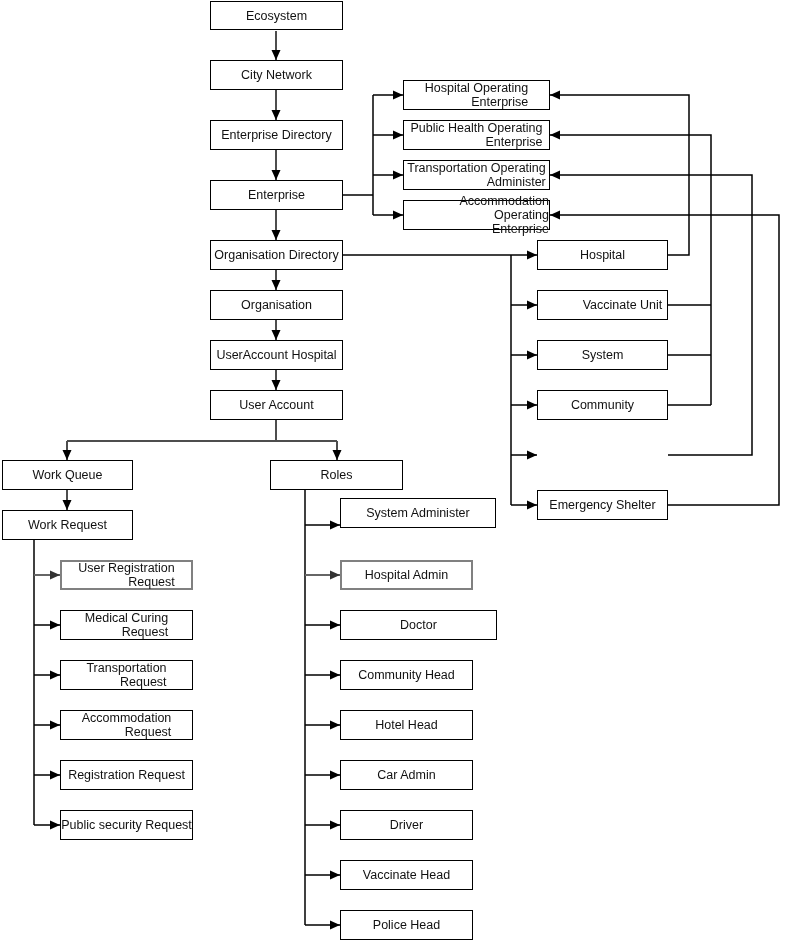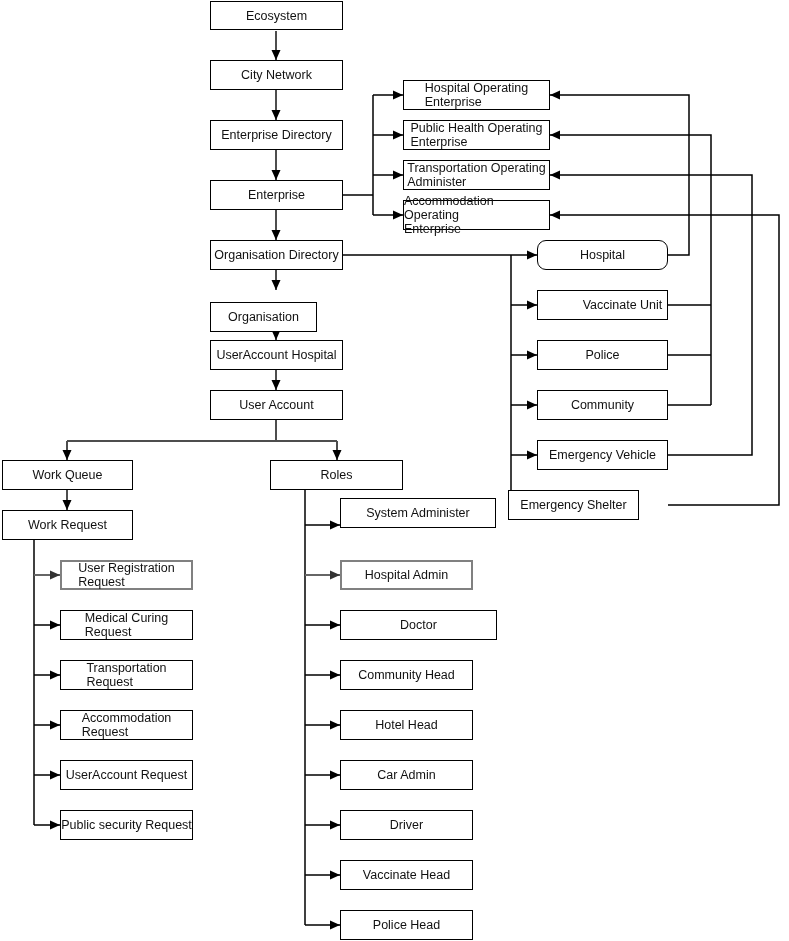--- a/index.html
+++ b/index.html
@@ -32,21 +32,21 @@
   .node {
     position: absolute;
     box-sizing: border-box;
     z-index: 1;
     background: var(--box-fill, #ffffff);
     border: 1.4px solid var(--box-border, #000000);
     color: var(--text-color, #111111);
     display: flex;
     align-items: center;
     justify-content: center;
-    text-align: left;
+    text-align: right;
     font-size: 12.5px;
     line-height: 1.12;
     white-space: pre-line;
   }
   .node.highlight {
     border: 2px solid var(--highlight-border, #808080);
   }
 </style>
 </head>
 <body>
@@ -110,48 +110,47 @@
       <path d="M305,825 L340,825" class="edge normal" marker-end="url(#ah)"></path>
       <path d="M305,875 L340,875" class="edge normal" marker-end="url(#ah)"></path>
       <path d="M305,925 L340,925" class="edge normal" marker-end="url(#ah)"></path>
     </svg>
 
 <div class="node" style="left: 210px; top: 1px; width: 133px; height: 29px;">Ecosystem</div>
     <div class="node" style="left: 210px; top: 60px; width: 133px; height: 30px;">City Network</div>
     <div class="node" style="left: 210px; top: 120px; width: 133px; height: 30px;">Enterprise Directory</div>
     <div class="node" style="left: 210px; top: 180px; width: 133px; height: 30px;">Enterprise</div>
     <div class="node" style="left: 210px; top: 240px; width: 133px; height: 30px;">Organisation Directory</div>
-    <div class="node" style="left: 210px; top: 302px; width: 107px; height: 30px;">Organisation</div>
+    <div class="node" style="left: 210px; top: 290px; width: 133px; height: 30px;">Organisation</div>
     <div class="node" style="left: 210px; top: 340px; width: 133px; height: 30px;">UserAccount Hospital</div>
     <div class="node" style="left: 210px; top: 390px; width: 133px; height: 30px;">User Account</div>
     <div class="node" style="left: 403px; top: 80px; width: 147px; height: 30px;">Hospital Operating
 Enterprise</div>
     <div class="node" style="left: 403px; top: 120px; width: 147px; height: 30px;">Public Health Operating
 Enterprise</div>
     <div class="node" style="left: 403px; top: 160px; width: 147px; height: 30px;">Transportation Operating
 Administer</div>
     <div class="node" style="left: 403px; top: 200px; width: 147px; height: 30px;">Accommodation Operating
 Enterprise</div>
-    <div class="node" style="left: 537px; top: 240px; width: 131px; height: 30px; border-radius: 9px;">Hospital</div>
+    <div class="node" style="left: 537px; top: 240px; width: 131px; height: 30px;">Hospital</div>
     <div class="node" style="left: 537px; top: 290px; width: 131px; height: 30px; padding-left: 40px;">Vaccinate Unit</div>
-    <div class="node" style="left: 537px; top: 340px; width: 131px; height: 30px;">Police</div>
+    <div class="node" style="left: 537px; top: 340px; width: 131px; height: 30px;">System</div>
     <div class="node" style="left: 537px; top: 390px; width: 131px; height: 30px;">Community</div>
-    <div class="node" style="left: 537px; top: 440px; width: 131px; height: 30px;">Emergency Vehicle</div>
-    <div class="node" style="left: 508px; top: 490px; width: 131px; height: 30px;">Emergency Shelter</div>
+    <div class="node" style="left: 537px; top: 490px; width: 131px; height: 30px;">Emergency Shelter</div>
     <div class="node" style="left: 2px; top: 460px; width: 131px; height: 30px;">Work Queue</div>
     <div class="node" style="left: 2px; top: 510px; width: 131px; height: 30px;">Work Request</div>
     <div class="node highlight" style="left: 60px; top: 560px; width: 133px; height: 30px;">User Registration
 Request</div>
     <div class="node" style="left: 60px; top: 610px; width: 133px; height: 30px;">Medical Curing
 Request</div>
     <div class="node" style="left: 60px; top: 660px; width: 133px; height: 30px;">Transportation
 Request</div>
     <div class="node" style="left: 60px; top: 710px; width: 133px; height: 30px;">Accommodation
 Request</div>
-    <div class="node" style="left: 60px; top: 760px; width: 133px; height: 30px;">UserAccount Request</div>
+    <div class="node" style="left: 60px; top: 760px; width: 133px; height: 30px;">Registration Request</div>
     <div class="node" style="left: 60px; top: 810px; width: 133px; height: 30px;">Public security Request</div>
     <div class="node" style="left: 270px; top: 460px; width: 133px; height: 30px;">Roles</div>
     <div class="node" style="left: 340px; top: 498px; width: 156px; height: 30px;">System Administer</div>
     <div class="node highlight" style="left: 340px; top: 560px; width: 133px; height: 30px;">Hospital Admin</div>
     <div class="node" style="left: 340px; top: 610px; width: 157px; height: 30px;">Doctor</div>
     <div class="node" style="left: 340px; top: 660px; width: 133px; height: 30px;">Community Head</div>
     <div class="node" style="left: 340px; top: 710px; width: 133px; height: 30px;">Hotel Head</div>
     <div class="node" style="left: 340px; top: 760px; width: 133px; height: 30px;">Car Admin</div>
     <div class="node" style="left: 340px; top: 810px; width: 133px; height: 30px;">Driver</div>
     <div class="node" style="left: 340px; top: 860px; width: 133px; height: 30px;">Vaccinate Head</div>

